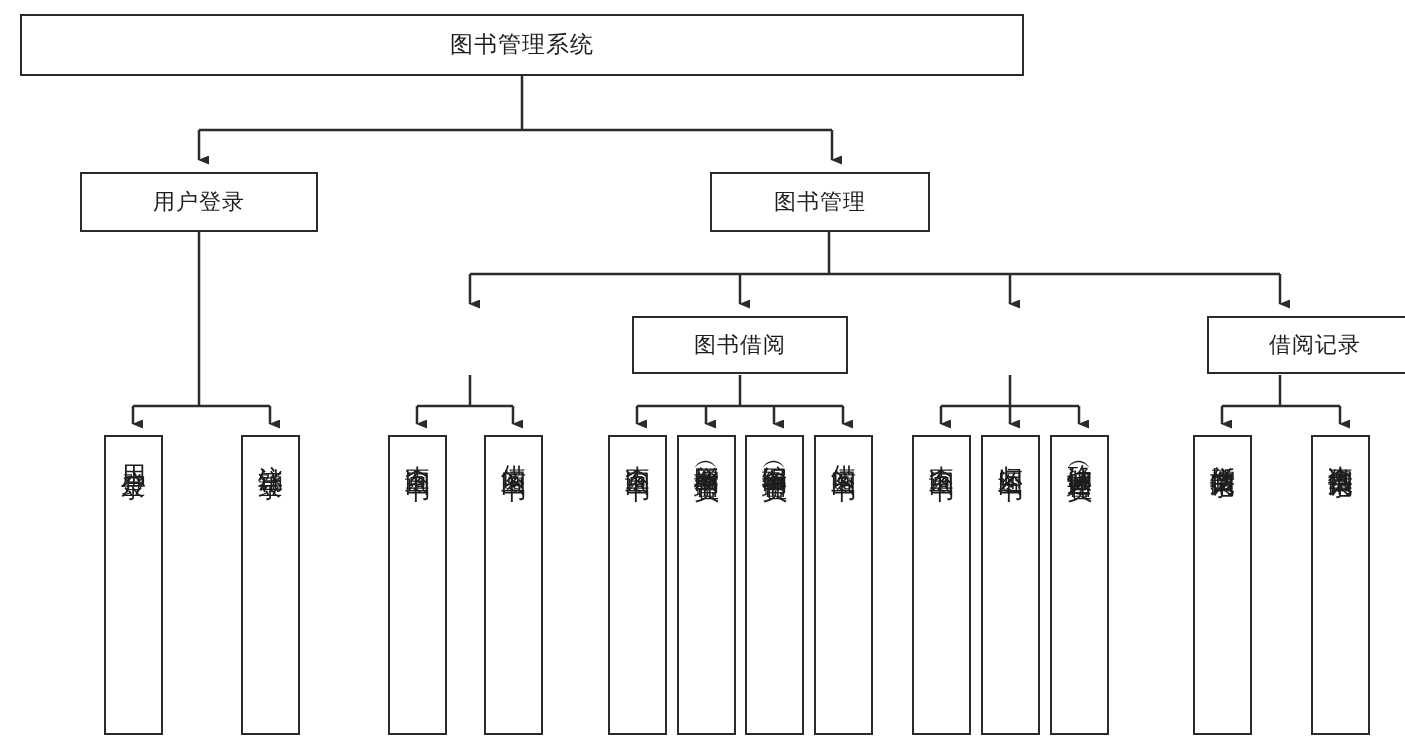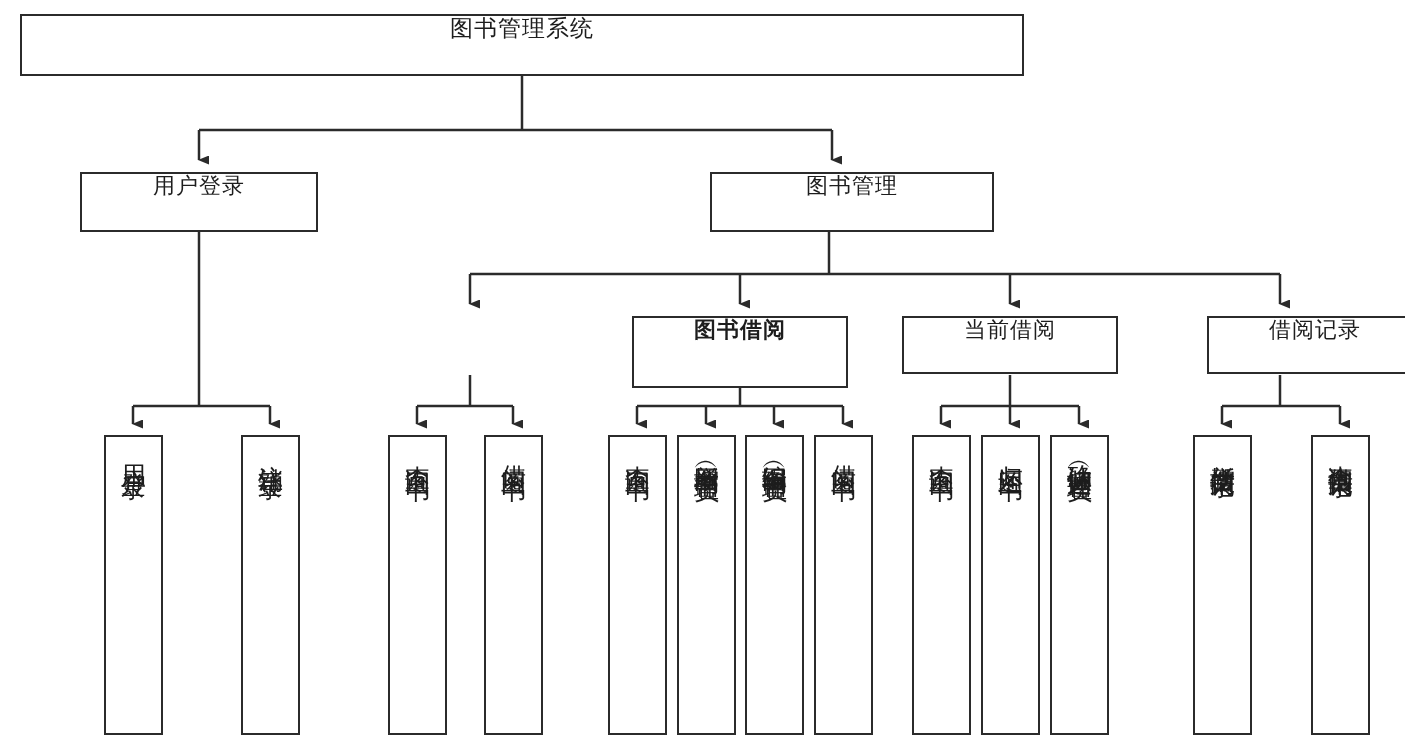--- a/index.html
+++ b/index.html
@@ -20,21 +20,21 @@
     position:absolute;left:0;top:0;
     width:1405px;height:747px;
     pointer-events:none;
   }
   .node{
     position:absolute;
     box-sizing:border-box;
     background:#ffffff;
     border:2px solid #2b2b2b;
     display:flex;
-    align-items:flex-start;
+    align-items:center;
     justify-content:center;
     color:#1d1d1d;
     z-index:2;
   }
   .node .lbl{
     display:block;
     text-align:center;
     line-height:1.12;
     white-space:nowrap;
   }
@@ -129,29 +129,26 @@
     </g>
   </svg>
 
   <div class="node horiz root" style="left:20px;top:14px;width:1004px;height:62px;">
     <span class="lbl">图书管理系统</span>
   </div>
 
   <div class="node horiz" style="left:80px;top:172px;width:238px;height:60px;">
     <span class="lbl">用户登录</span>
   </div>
-  <div class="node horiz" style="left:710px;top:172px;width:284px;height:60px;">
+  <div class="node horiz" style="left:710px;top:172px;width:220px;height:60px;">
     <span class="lbl">图书管理</span>
   </div>
 
-  <div class="node horiz" style="left:632px;top:316px;width:216px;height:72px;font-weight:bold;">
+  <div class="node horiz" style="left:632px;top:316px;width:216px;height:58px;">
     <span class="lbl">图书借阅</span>
-  </div>
-  <div class="node horiz" style="left:902px;top:316px;width:216px;height:58px;">
-    <span class="lbl">当前借阅</span>
   </div>
   <div class="node horiz" style="left:1172px;top:316px;width:216px;height:58px;margin-left:35px;">
     <span class="lbl">借阅记录</span>
   </div>
 
   <div class="node vert" style="left:104px;top:435px;width:59px;height:300px;">
     <span class="lbl">用户登录</span>
   </div>
   <div class="node vert" style="left:241px;top:435px;width:59px;height:300px;">
     <span class="lbl">注销登录</span>

